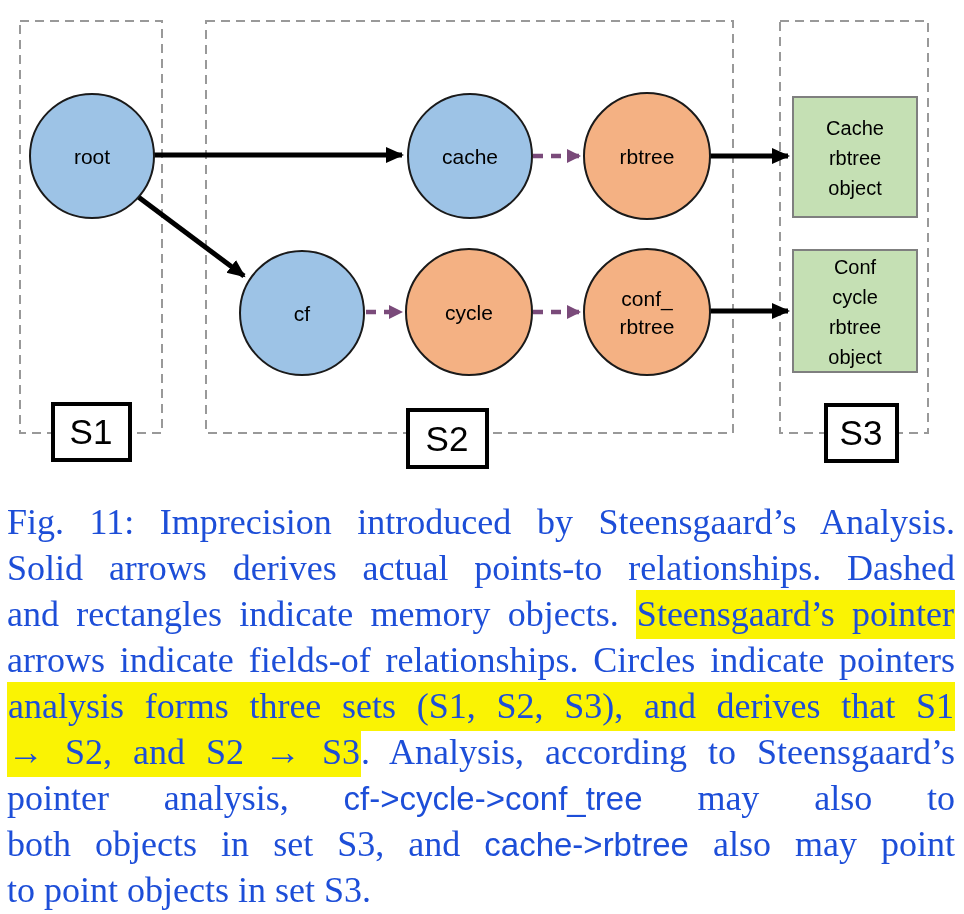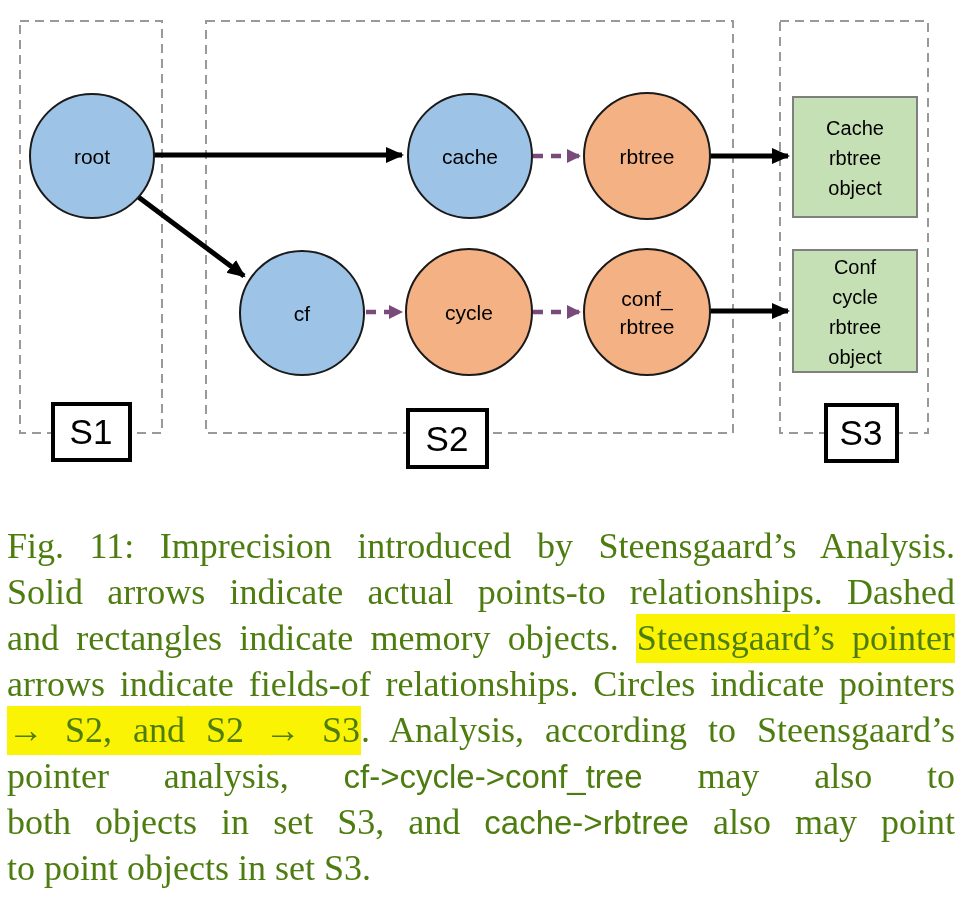--- a/index.html
+++ b/index.html
@@ -19,23 +19,22 @@
   .node-label { font-size: 21px; }
   .obj-label  { font-size: 20px; }
   .set-label  { font-size: 35px; }
   .caption {
     position: absolute;
     left: 7px;
     top: 499px;
     width: 948px;
     font-family: "Liberation Serif", serif;
     font-size: 36px;
-    color: #4d7c0f;
+    color: #1d4ed8;
     line-height: 46px;
-    margin-top: 24px;
   }
   .cap-line {
     white-space: nowrap;
     text-align: justify;
     text-align-last: justify;
     text-justify: inter-word;
     height: 46px;
   }
   .cap-line.last { text-align-last: left; }
   .hl {
@@ -106,22 +105,23 @@
 
     <rect x="408" y="410" width="79" height="57" fill="#ffffff" stroke="#000000" stroke-width="4"></rect>
     <text x="447" y="451" text-anchor="middle" class="set-label">S2</text>
 
     <rect x="826" y="405" width="71" height="56" fill="#ffffff" stroke="#000000" stroke-width="4"></rect>
     <text x="861" y="445" text-anchor="middle" class="set-label">S3</text>
   </svg>
 
   <div class="caption">
     <div class="cap-line"><span>Fig. 11: Imprecision introduced by Steensgaard’s Analysis.</span></div>
-    <div class="cap-line"><span>Solid arrows indicate actual points-to relationships. Dashed</span></div>
+    <div class="cap-line"><span>Solid arrows derives actual points-to relationships. Dashed</span></div>
     <div class="cap-line"><span>and rectangles indicate memory objects. </span><span class="hl">Steensgaard’s pointer</span></div>
     <div class="cap-line"><span>arrows indicate fields-of relationships. Circles indicate pointers</span></div>
+    <div class="cap-line"><span class="hl">analysis forms three sets (S1, S2, S3), and derives that S1</span></div>
     <div class="cap-line"><span class="hl">→ S2, and S2 → S3</span><span>. Analysis, according to Steensgaard’s</span></div>
     <div class="cap-line"><span>pointer analysis, </span><span class="mono">cf-&gt;cycle-&gt;conf_tree</span><span> may also to</span></div>
     <div class="cap-line"><span>both objects in set S3, and </span><span class="mono">cache-&gt;rbtree</span><span> also may point</span></div>
     <div class="cap-line last"><span>to point objects in set S3.</span></div>
   </div>
 
 </div>
 
 </body></html>

